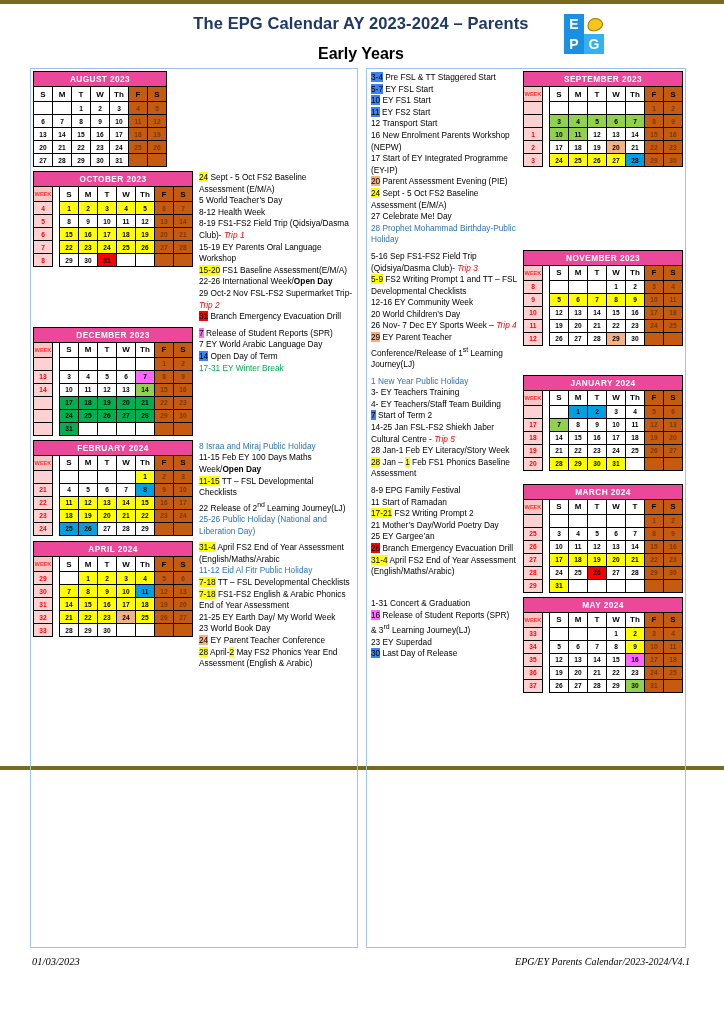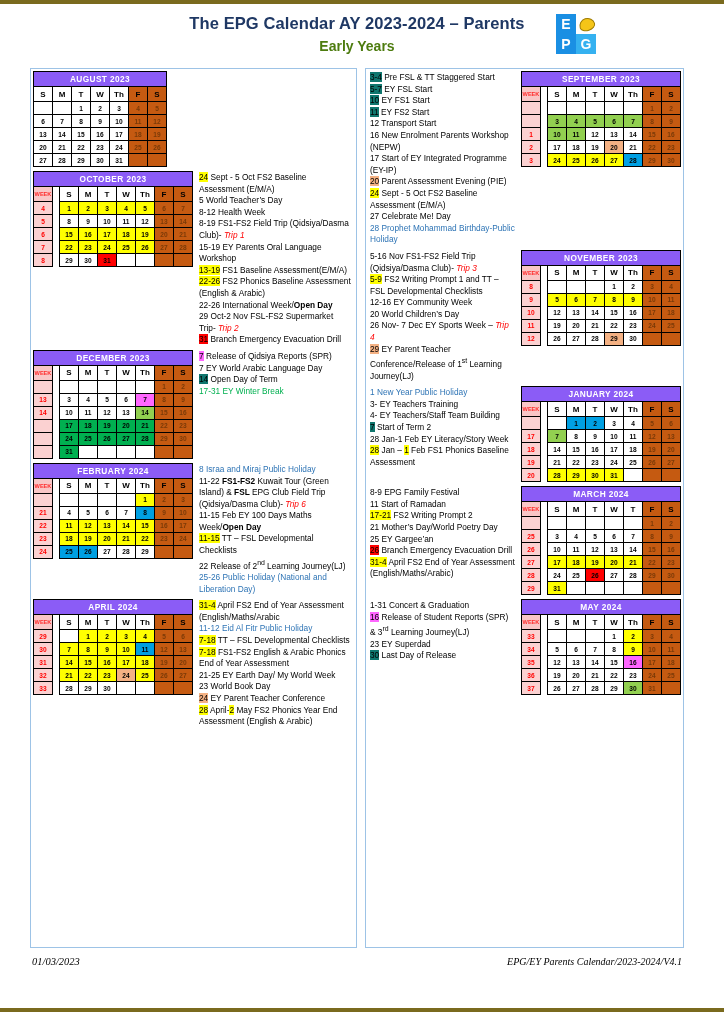--- a/index.html
+++ b/index.html
@@ -6,30 +6,30 @@
   html, body { margin:0; padding:0; }
   body {
     width:724px; height:1024px;
     background:#ffffff;
     font-family:"Liberation Sans", sans-serif;
     color:#000;
     position:relative;
     overflow:hidden;
   }
   .page {
-    position:absolute; left:0; top:0; width:724px; height:1012px;
+    position:absolute; left:0; top:0; width:724px; height:770px;
     border-top:4px solid #7a6a1e;
     border-bottom:4px solid #7a6a1e;
-    padding:6px 40px 0 30px;
+    padding:6px 32px 0 30px;
   }
   
   .header { position:relative; height:58px; }
   .title-wrap { text-align:center; padding-top:4px; }
   .title-line1 { font-size:16.5px; font-weight:bold; color:#1f3864; letter-spacing:.1px; }
-  .title-line2 { font-size:14px; font-weight:bold; color:#4d7c0f; margin-top:5px; }
+  .title-line2 { font-size:16px; font-weight:bold; color:#000000; margin-top:12px; }
   .logo {
     position:absolute; right:88px; top:4px;
     width:40px; height:40px;
     display:grid; grid-template-columns:20px 20px; grid-template-rows:20px 20px;
   }
   .logo div { display:flex; align-items:center; justify-content:center;
     font-weight:bold; font-size:14px; color:#ffffff; }
   .lg-e { background:#1a8fe3; }
   .lg-ball { background:#ffffff; position:relative; }
   .lg-ball::after{ content:""; position:absolute; left:3px; top:4px; width:14px; height:11px;
@@ -44,21 +44,21 @@
   .col.right { width:320px; }
 
   .block { display:flex; gap:4px; margin-bottom:4px; }
   .cal-side { flex:0 0 auto; }
   .ev-side { flex:1 1 auto; min-width:0; }
 
   
   table.cal { border-collapse:collapse; table-layout:fixed; background:#fff; }
   table.cal td, table.cal th { border:1px solid #000; text-align:center;
     font-size:6.6px; font-weight:bold; height:13px; padding:0; }
-  .cal .month-head { background:#8b5cf6; color:#fff; font-size:8.3px;
+  .cal .month-head { background:#ec4899; color:#fff; font-size:8.3px;
      letter-spacing:.4px; height:15px; border:1px solid #000; }
   .cal .dow { background:#ffffff; color:#000; font-size:8px; height:15px; }
   .cal .dow.we { background:#c55a11; color:#000; }
   .cal td.d { background:#ffffff; color:#000; }
   .cal td.we { background:#c55a11; color:#7a3a08; }
   .cal td.wk { background:#fbd1d1; color:#ff0000; font-size:6.6px; }
   .cal th.wkh { background:#f9c6c6; color:#ff2d2d; font-size:5.6px; }
   .cal td.gap { background:#ffffff; border-top:none; border-bottom:none; }
   .cal td.yel { background:#ffff00; }
   .cal td.grn { background:#92d050; }
@@ -69,21 +69,21 @@
   .cal td.mag { background:#ff66ff; }
   .cal td.empty { background:#ffffff; }
 
   .c-week { width:19px; }
   .c-gap  { width:7px; }
   .c-day  { width:19px; }
 
   
   .ev { font-size:8.3px; line-height:11.6px; color:#000; padding:1px 2px 0 2px; }
   .ev .hl-y { background:#ffff00; }
-  .ev .hl-g { background:#0f766e; }
+  .ev .hl-g { background:#3b82f6; }
   .ev .hl-o { background:#f4b183; }
   .ev .hl-r { background:#ff0000; color:#000; }
   .ev .hl-m { background:#ff66ff; }
   .ev .blue { color:#2e74b5; }
   .ev .red  { color:#ff0000;font-style:italic; }
   .ev .b { font-weight:bold;text-align:right; }
   .ev p { margin:0; }
 
   
   .footer { display:flex; justify-content:space-between; align-items:center;
@@ -273,22 +273,21 @@
                 </tr>
               </tbody>
             </table>
           </div>
         <div class="ev ev-side">
             <p><span class="hl-y">24</span><span> Sept - 5 Oct FS2 Baseline Assessment (E/M/A)</span></p>
             <p><span>5 World Teacher’s Day</span></p>
             <p><span>8-12 Health Week</span></p>
             <p><span>8-19 FS1-FS2 Field Trip (Qidsiya/Dasma Club)- </span><span class="red">Trip 1</span></p>
             <p><span>15-19 EY Parents Oral Language Workshop</span></p>
-            <p><span class="hl-y">13-19</span><span> FS1 Baseline Assessment(E/M/A)</span></p>
-            <p><span class="hl-y">22-26</span><span> FS2 Phonics Baseline Assessment (English &amp; Arabic)</span></p>
+            <p><span class="hl-y">15-20</span><span> FS1 Baseline Assessment(E/M/A)</span></p>
             <p><span>22-26 International Week/</span><span class="b">Open Day</span></p>
             <p><span>29 Oct-2 Nov FSL-FS2 Supermarket Trip- </span><span class="red">Trip 2</span></p>
             <p><span class="hl-r">31</span><span> Branch Emergency Evacuation Drill</span></p>
           </div>
       </div>
       <div class="block">
         <div class="cal-side">
             <table class="cal">
               <colgroup>
                 <col class="c-week">
@@ -379,21 +378,21 @@
                   <td class="empty">&nbsp;</td>
                   <td class="empty">&nbsp;</td>
                   <td class="empty">&nbsp;</td>
                   <td class="we">&nbsp;</td>
                   <td class="we">&nbsp;</td>
                 </tr>
               </tbody>
             </table>
           </div>
         <div class="ev ev-side">
-            <p><span class="hl-m">7</span><span> Release of Qidsiya Reports (SPR)</span></p>
+            <p><span class="hl-m">7</span><span> Release of Student Reports (SPR)</span></p>
             <p><span>7 EY World Arabic Language Day</span></p>
             <p><span class="hl-g">14</span><span> Open Day of Term</span></p>
             <p><span class="green-text" style="color:#00b050">17-31 EY Winter Break</span></p>
           </div>
       </div>
       <div class="block">
         <div class="cal-side">
             <table class="cal">
               <colgroup>
                 <col class="c-week">
@@ -474,21 +473,20 @@
                   <td class="d">28</td>
                   <td class="d">29</td>
                   <td class="we">&nbsp;</td>
                   <td class="we">&nbsp;</td>
                 </tr>
               </tbody>
             </table>
           </div>
         <div class="ev ev-side">
             <p><span class="blue">8 Israa and Miraj Public Holiday</span></p>
-            <p><span>11-22 </span><span class="b">FS1-FS2</span><span> Kuwait Tour (Green Island) &amp; </span><span class="b">FSL</span><span> EPG Club Field Trip (Qidsiya/Dasma Club)- </span><span class="red">Trip 6</span></p>
             <p><span>11-15 Feb EY 100 Days Maths Week/</span><span class="b">Open Day</span></p>
             <p><span class="hl-y">11-15</span><span> TT – FSL Developmental Checklists</span></p>
             <p><span>22 Release of 2</span><sup>nd</sup><span> Learning Journey(LJ)</span></p>
             <p><span class="blue">25-26 Public Holiday (National and Liberation Day)</span></p>
           </div>
       </div>
       <div class="block">
         <div class="cal-side">
             <table class="cal">
               <colgroup>
@@ -685,21 +683,21 @@
                   <td class="blu">28</td>
                   <td class="we">29</td>
                   <td class="we">30</td>
                 </tr>
               </tbody>
             </table>
           </div>
       </div>
       <div class="block">
         <div class="ev ev-side">
-            <p><span>5-16 Nov FS1-FS2 Field Trip (Qidsiya/Dasma Club)- </span><span class="red">Trip 3</span></p>
+            <p><span>5-16 Sep FS1-FS2 Field Trip (Qidsiya/Dasma Club)- </span><span class="red">Trip 3</span></p>
             <p><span class="hl-y">5-9</span><span> FS2 Writing Prompt 1 and TT – FSL Developmental Checklists</span></p>
             <p><span>12-16 EY Community Week</span></p>
             <p><span>20 World Children’s Day</span></p>
             <p><span>26 Nov- 7 Dec EY Sports Week – </span><span class="red">Trip 4</span></p>
             <p><span class="hl-o">29</span><span> EY Parent Teacher Conference/Release of 1</span><sup>st</sup><span> Learning Journey(LJ)</span></p>
           </div>
         <div class="cal-side">
             <table class="cal">
               <colgroup>
                 <col class="c-week">
@@ -785,20 +783,21 @@
               </tbody>
             </table>
           </div>
       </div>
       <div class="block">
         <div class="ev ev-side">
             <p><span class="blue">1 New Year Public Holiday</span></p>
             <p><span>3- EY Teachers Training</span></p>
             <p><span>4- EY Teachers/Staff Team Building</span></p>
             <p><span class="hl-g">7</span><span> Start of Term 2</span></p>
+            <p><span>14-25 Jan FSL-FS2 Shiekh Jaber Cultural Centre - </span><span class="red">Trip 5</span></p>
             <p><span>28 Jan-1 Feb EY Literacy/Story Week</span></p>
             <p><span class="hl-y">28</span><span> Jan – </span><span class="hl-y">1</span><span> Feb FS1 Phonics Baseline Assessment</span></p>
           </div>
         <div class="cal-side">
             <table class="cal">
               <colgroup>
                 <col class="c-week">
                 <col class="c-gap">
                 <col class="c-day">
                 <col class="c-day">

